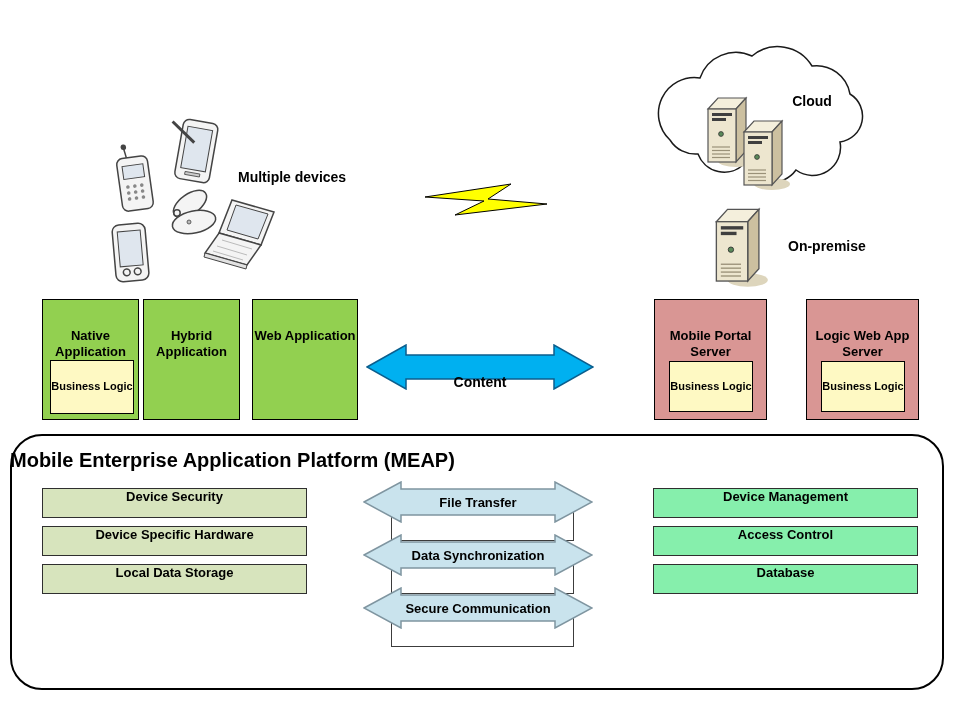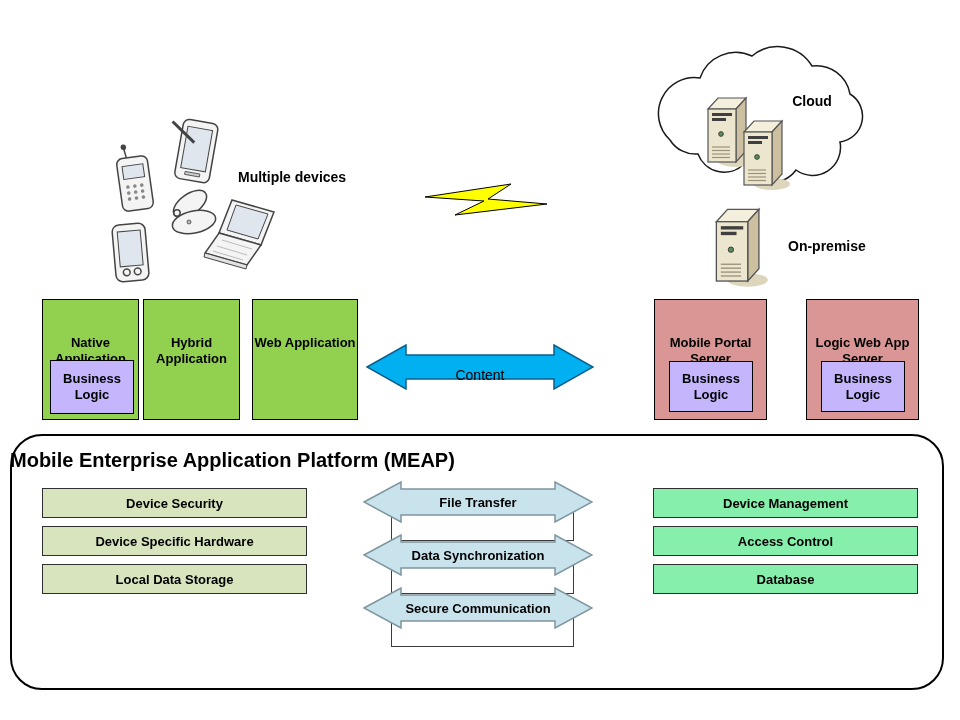--- a/index.html
+++ b/index.html
@@ -8,57 +8,57 @@
     font-family:"Liberation Sans", sans-serif;color:#000;
   }
   #canvas{position:relative;width:960px;height:720px;background:#fff;}
 
   
   .bigbox{
     position:absolute;top:299px;height:121px;border:1px solid #000;
     box-sizing:border-box;text-align:center;
     font-weight:bold;font-size:13px;line-height:1.25;
   }
-  .bigbox .title{display:block;padding-top:19px;margin-top:16px;}
+  .bigbox .title{display:block;padding-top:28px;}
   .green{background:#92D050;}
   .salmon{background:#D99694;}
   .app1{left:42px;width:97px;}
   .app2{left:143px;width:97px;}
   .app3{left:252px;width:106px;}
   .srv1{left:654px;width:113px;}
   .srv2{left:806px;width:113px;}
   .bl{
-    position:absolute;background:#c4b5fd;border:1px solid #000;box-sizing:border-box;
+    position:absolute;background:#fef9c3;border:1px solid #000;box-sizing:border-box;
     display:flex;align-items:center;justify-content:center;text-align:center;
-    font-weight:bold;font-size:13px;line-height:1.2;
+    font-weight:bold;font-size:11px;line-height:1.2;
   }
   .bl-app{left:7px;top:60px;width:84px;height:54px;}
   .bl-srv{left:14px;top:61px;width:84px;height:51px;}
 
   
   .content-arrow{position:absolute;left:366px;top:344px;width:228px;height:46px;}
   .content-arrow svg{position:absolute;left:0;top:0;}
   .content-arrow .lbl{
-    position:absolute;left:0;top:8px;width:100%;height:100%;
+    position:absolute;left:0;top:15px;width:100%;height:100%;
     display:flex;align-items:center;justify-content:center;
-    font-weight:normal;font-size:14px;
+    font-weight:bold;font-size:14px;
   }
 
   
   .meap{
     position:absolute;left:10px;top:434px;width:934px;height:256px;
     border:2px solid #000;border-radius:32px;box-sizing:border-box;background:#fff;
   }
   .meap-title{
     position:absolute;left:10px;top:449px;width:934px;text-align:left;
     font-weight:bold;font-size:20px;
   }
   .cap{
     position:absolute;height:30px;border:1px solid #2f2f2f;box-sizing:border-box;
-    display:flex;align-items:center;justify-content:center;
+    display:flex;justify-content:center;
     font-weight:bold;font-size:13px;z-index:3;
   }
   .cap-left{left:42px;width:265px;background:#D7E4BD;}
   .cap-right{left:653px;width:265px;background:#86efac;}
   .row1{top:488px;}.row2{top:526px;}.row3{top:564px;}
 
   .connector{
     position:absolute;left:391px;width:183px;height:34px;
     background:#fff;border:1px solid #3c3c3c;box-sizing:border-box;z-index:1;
   }

